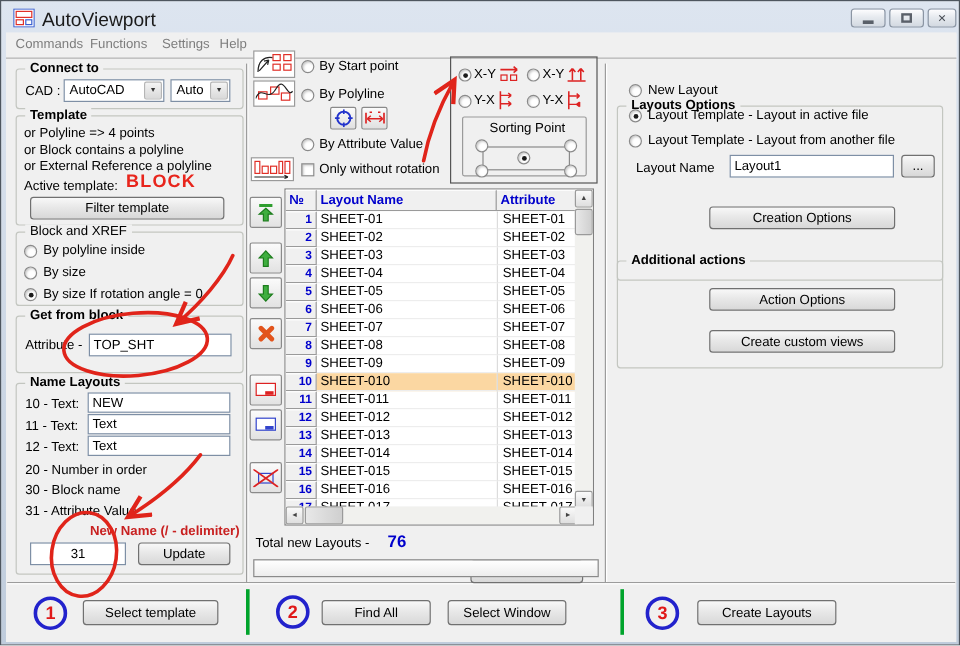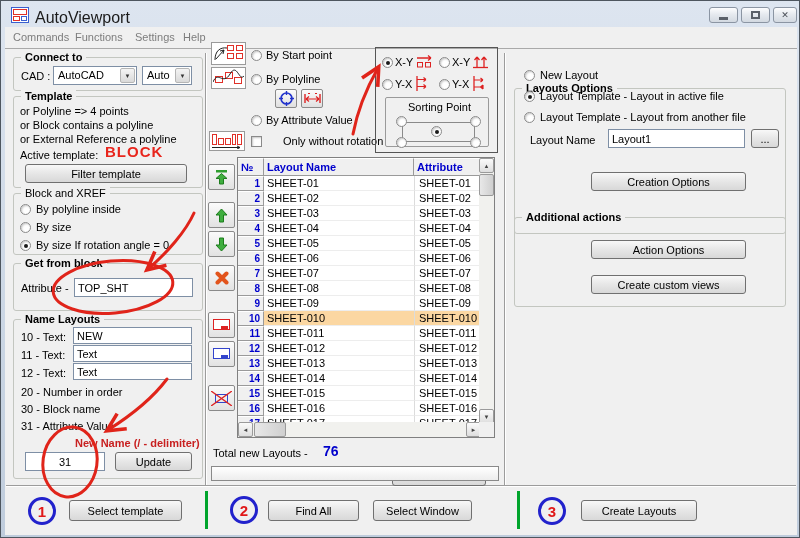--- a/index.html
+++ b/index.html
@@ -219,21 +219,21 @@
     <svg width="32" height="16" viewBox="0 0 32 16">
       <rect x="1.5" y="1.5" width="4" height="10" fill="none" stroke="#e03028"></rect>
       <rect x="7.5" y="5.5" width="5" height="6" fill="none" stroke="#e03028"></rect>
       <rect x="14.5" y="5.5" width="5" height="6" fill="none" stroke="#e03028"></rect>
       <rect x="21.5" y="1.5" width="3" height="10" fill="none" stroke="#e03028"></rect>
       <rect x="26.5" y="1.5" width="4" height="10" fill="none" stroke="#e03028"></rect>
       <path d="M1,14.5 H29 M29,14.5 l-3,-1.5 M29,14.5 l-3,1.5" stroke="#222" fill="none"></path>
     </svg>
   </div>
   <span class="checkbox" style="left:250px;top:135px;"></span>
-  <span class="lbl" style="left:282px;top:134px;">Only without rotation</span>
+  <span class="lbl" style="left:265px;top:134px;">Only without rotation</span>
 
   <div class="abs" style="left:374px;top:46px;width:123px;height:106px;border:1px solid #555;"></div>
   <span class="radio checked" style="left:381px;top:56px;"></span>
   <span class="lbl" style="left:394px;top:55px;">X-Y</span>
   <span class="abs" style="left:414px;top:53px;">
     <svg width="19" height="15" viewBox="0 0 19 15">
       <path d="M2,4 H16 M16,4 l-3,-2.5 M16,4 l-3,2.5" stroke="#d22" stroke-width="1.3" fill="none"></path>
       <rect x="2.5" y="8.5" width="5" height="4.5" fill="none" stroke="#d22"></rect>
       <rect x="10.5" y="8.5" width="5" height="4.5" fill="none" stroke="#d22"></rect>
     </svg>

